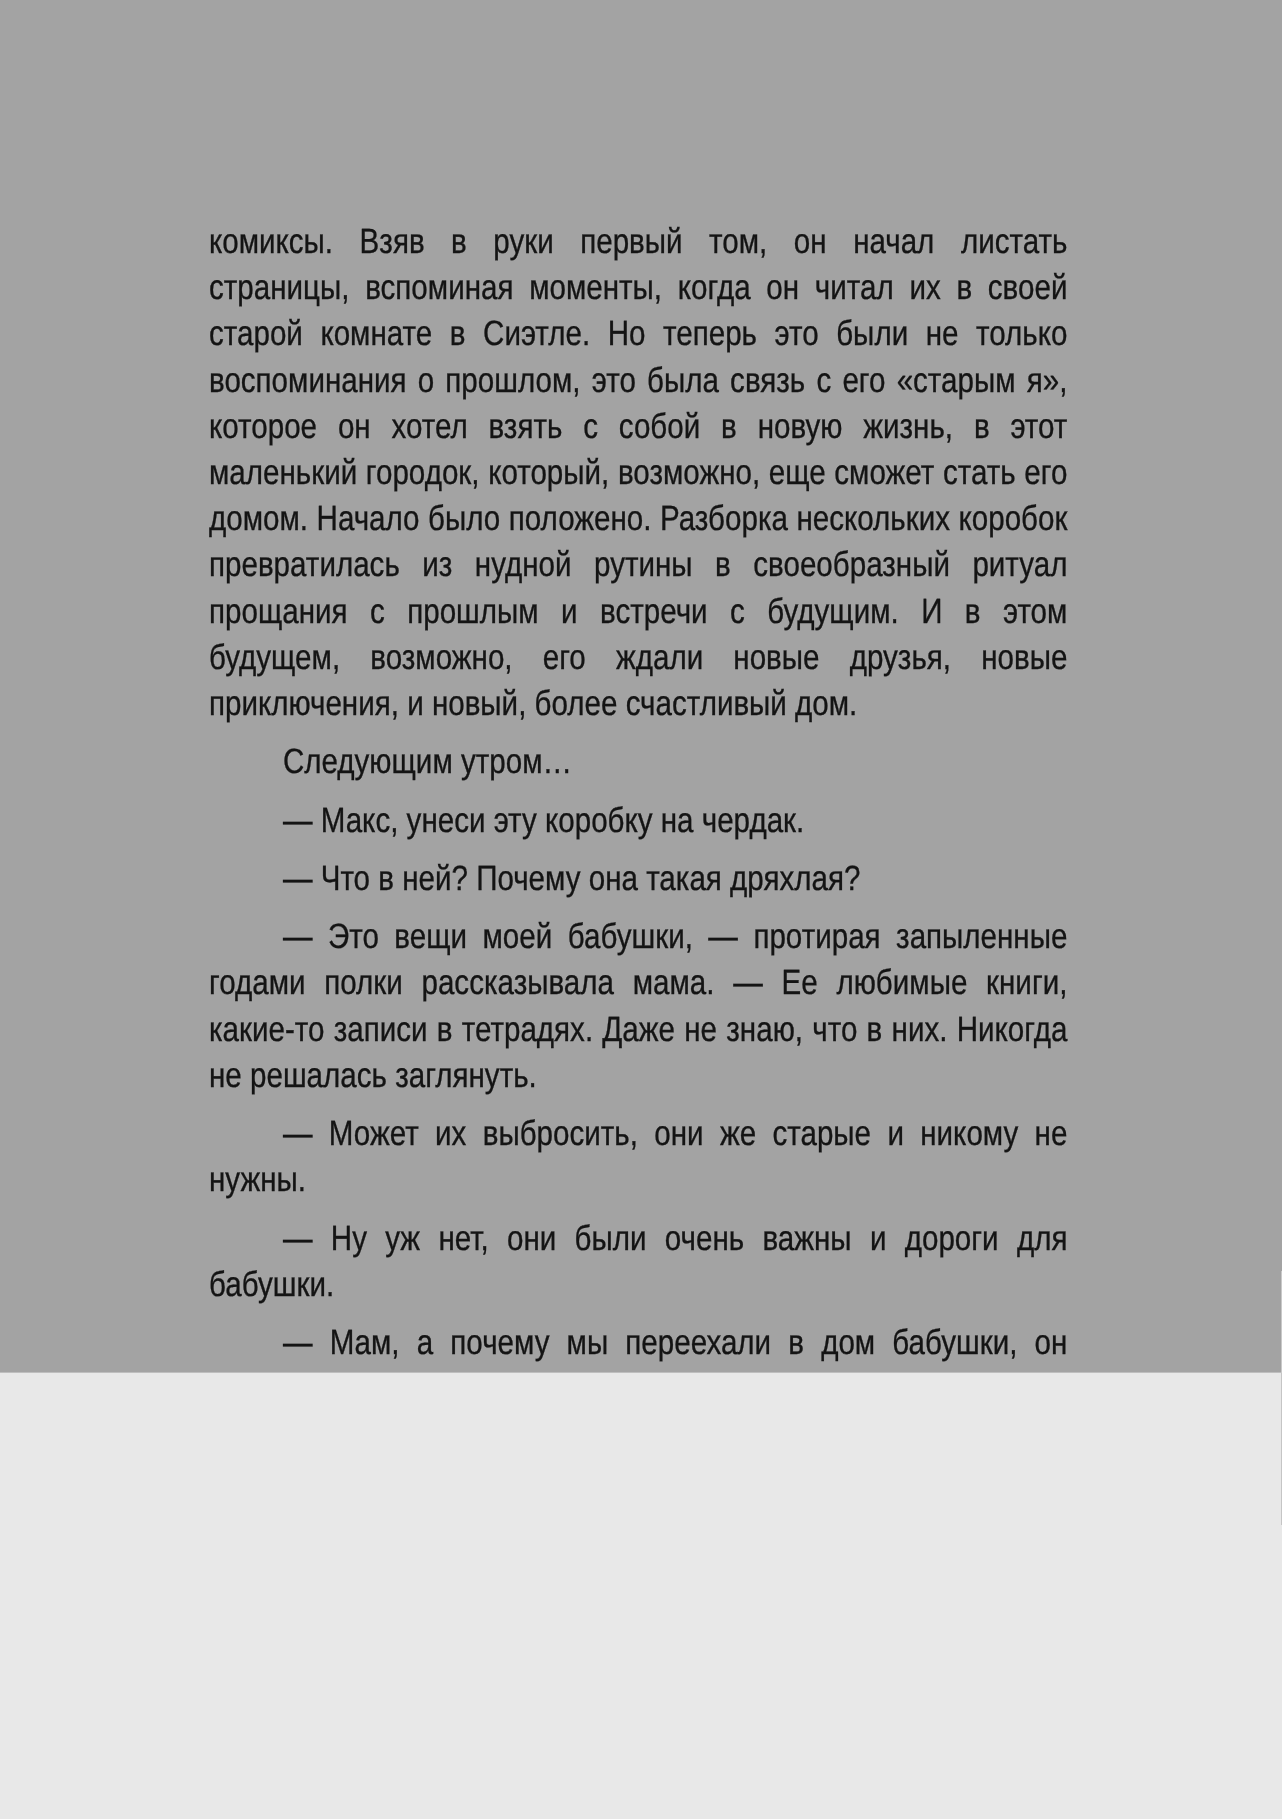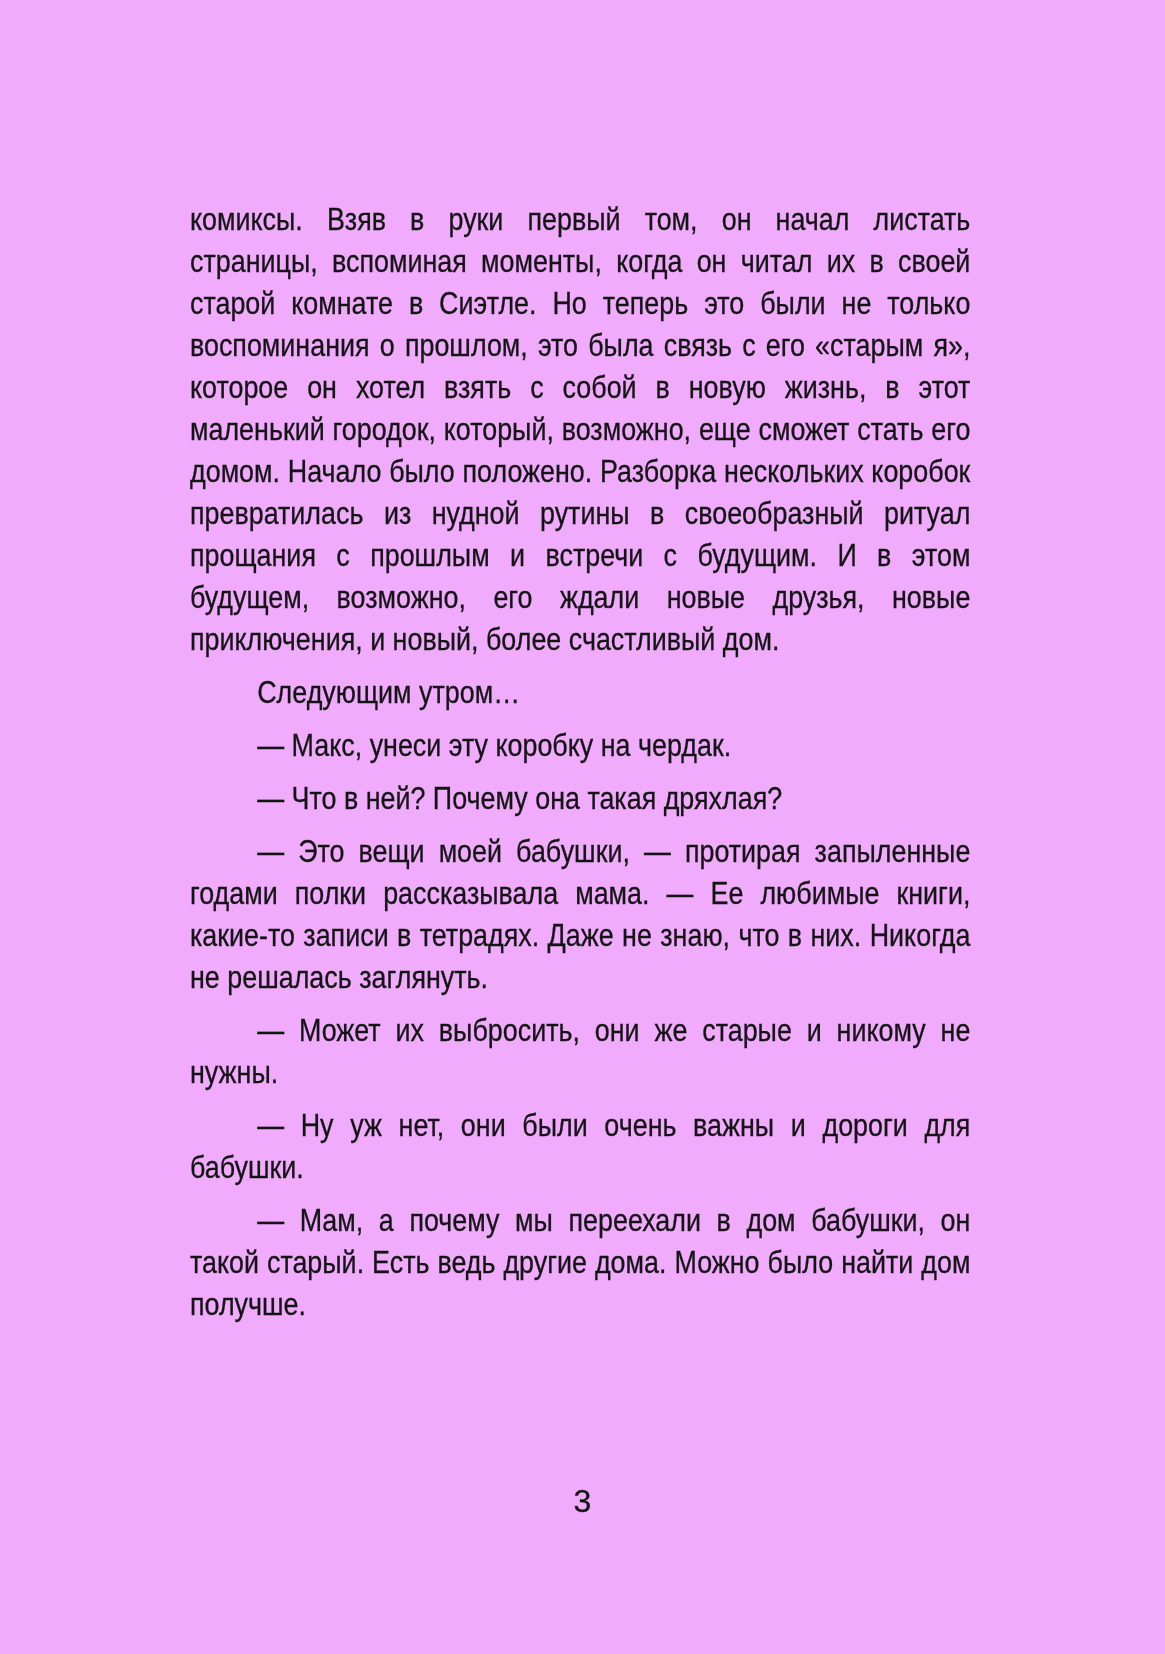--- a/index.html
+++ b/index.html
@@ -3,23 +3,23 @@
   <meta charset="utf-8">
   <style>
     html, body {
       margin: 0;
       padding: 0;
       background: #e8e8e8;
     }
     .page {
       position: relative;
       width: 1165px;
-      height: 1654px;
+      height: 1248px;
       margin: 0 auto;
-      background: #f0abfc;
+      background: #a3a3a3;
       overflow: hidden;
       font-family: "Liberation Sans", sans-serif;
       color: #141414;
     }
     .text-block {
       position: absolute;
       left: 190px;
       top: 198px;
       width: 780px;
       overflow: visible;

